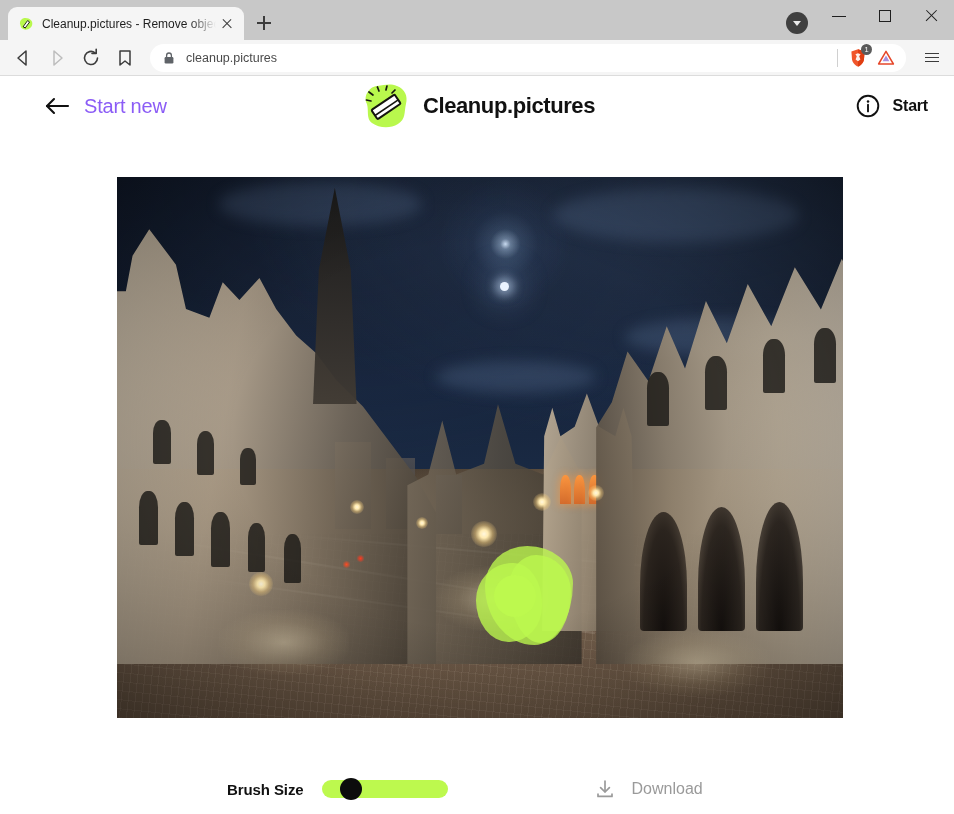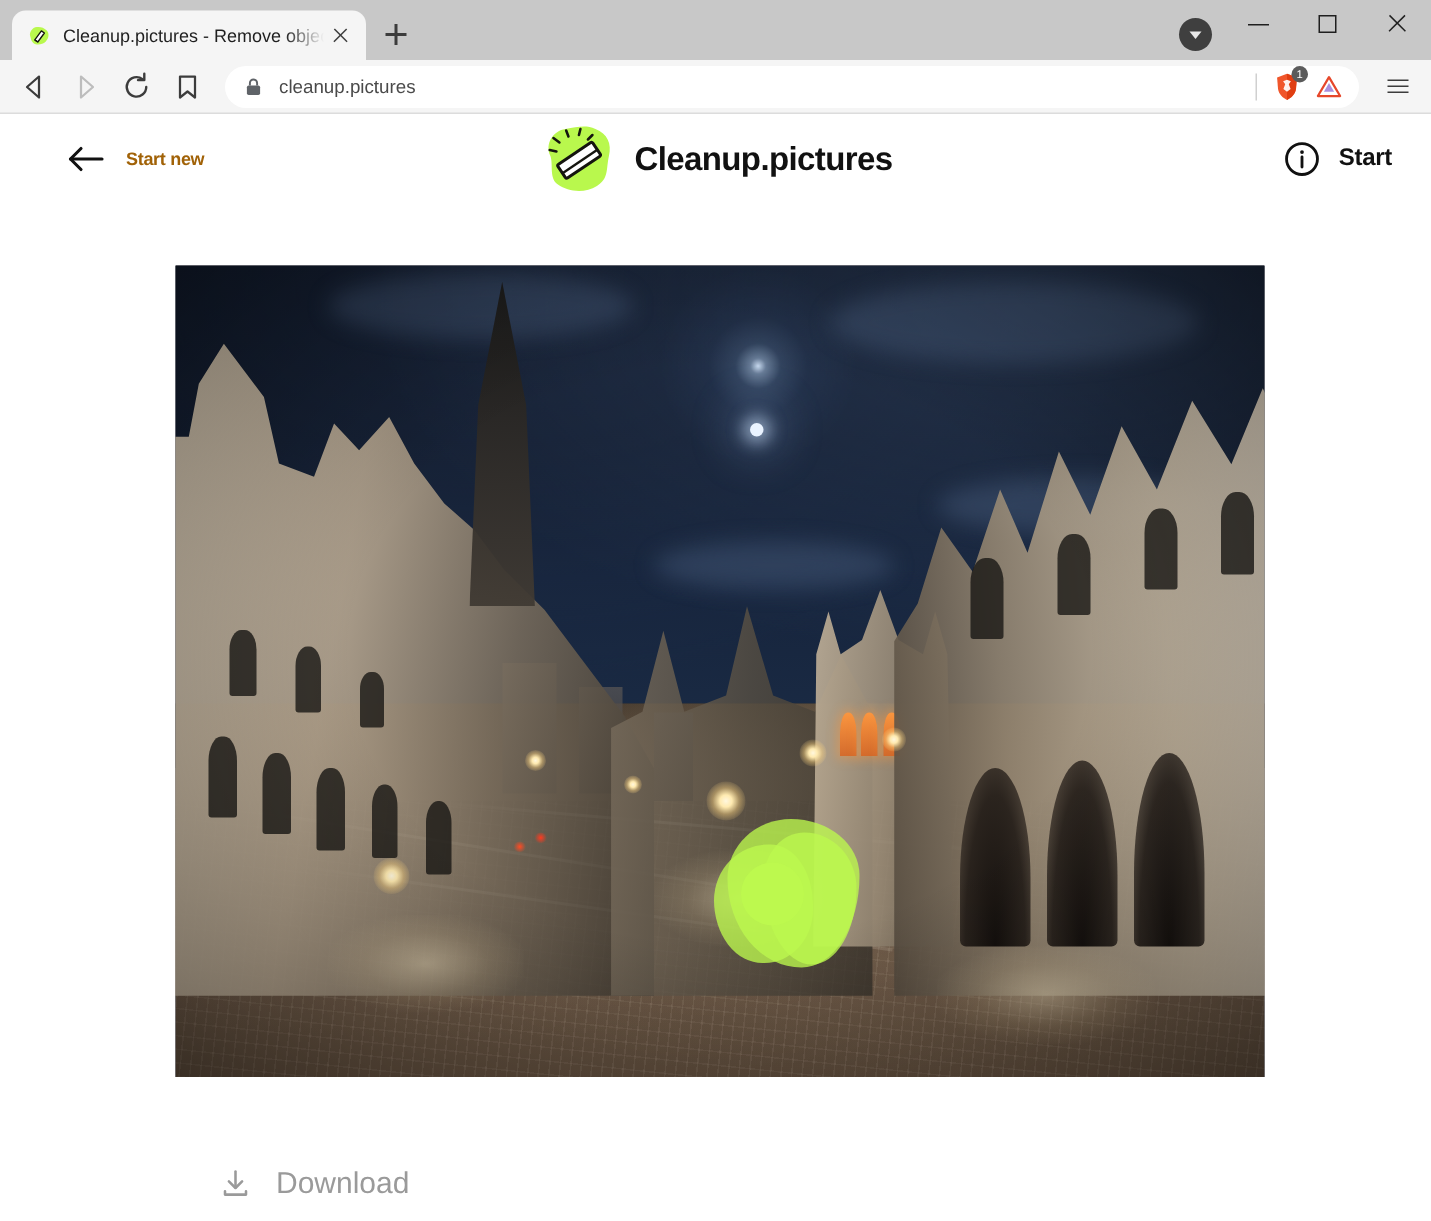--- a/index.html
+++ b/index.html
@@ -149,21 +149,21 @@
     align-items: center;
     padding: 0 26px;
     position: relative;
   }
   .start-new {
     display: flex; align-items: center; gap: 14px;
     margin-left: 18px;
     cursor: pointer;
   }
   .arrow-left { width:26px; height:20px; position:relative; flex:0 0 26px; }
-  .start-new-label { font-size:12px; font-weight:bold; color:#a16207; letter-spacing:-0.2px; }
+  .start-new-label { font-size:20px; font-weight:normal; color:#8b5cf6; letter-spacing:-0.2px; }
 
   .brand {
     position:absolute; left:50%; top:50%;
     transform: translate(-50%,-50%);
     display:flex; align-items:center; gap:12px;
   }
   .brand-logo { width:52px; height:48px; flex:0 0 52px; position:relative; }
   .brand-title { font-size:22px; font-weight:bold; color:#111111; letter-spacing:-0.4px; }
 
   .about {
@@ -350,21 +350,21 @@
     width:22px; height:22px;
     border-radius:50%;
     background:#0c0c0c;
   }
   .download {
     display:flex; align-items:center; gap:16px;
     margin-left:146px;
     cursor:pointer;
   }
   .dl-icon { width:22px; height:22px; flex:0 0 22px; position:relative; }
-  .dl-label { font-size:20px; color:#9a9a9a; }
+  .dl-label { font-size:16px; color:#9a9a9a; }
 </style>
 </head>
 <body>
 
 <div class="browser">
 
   <div class="tabstrip">
 
     <div class="tab">
       <span class="tab-favicon">
@@ -571,20 +571,26 @@
 
         <div class="mask-blob"></div>
         <div class="mask-blob2"></div>
         <div class="mask-blob3"></div>
         <div class="brush-cursor"></div>
       </div>
     </div>
 
     <div class="bottombar">
 
+      <div class="brush-group">
+        <span class="brush-label">Brush Size</span>
+        <div class="slider">
+          <div class="slider-thumb"></div>
+        </div>
+      </div>
 
       <div class="download">
         <span class="dl-icon">
           <svg width="22" height="22" viewBox="0 0 22 22">
             <path d="M11 3 V13.6" stroke="#9a9a9a" stroke-width="1.7" stroke-linecap="round"></path>
             <path d="M6.6 9.6 L11 14 L15.4 9.6" fill="none" stroke="#9a9a9a" stroke-width="1.7" stroke-linecap="round" stroke-linejoin="round"></path>
             <path d="M4 16.2 V18.4 H18 V16.2" fill="none" stroke="#9a9a9a" stroke-width="1.7" stroke-linecap="round" stroke-linejoin="round"></path>
           </svg>
         </span>
         <span class="dl-label">Download</span>

